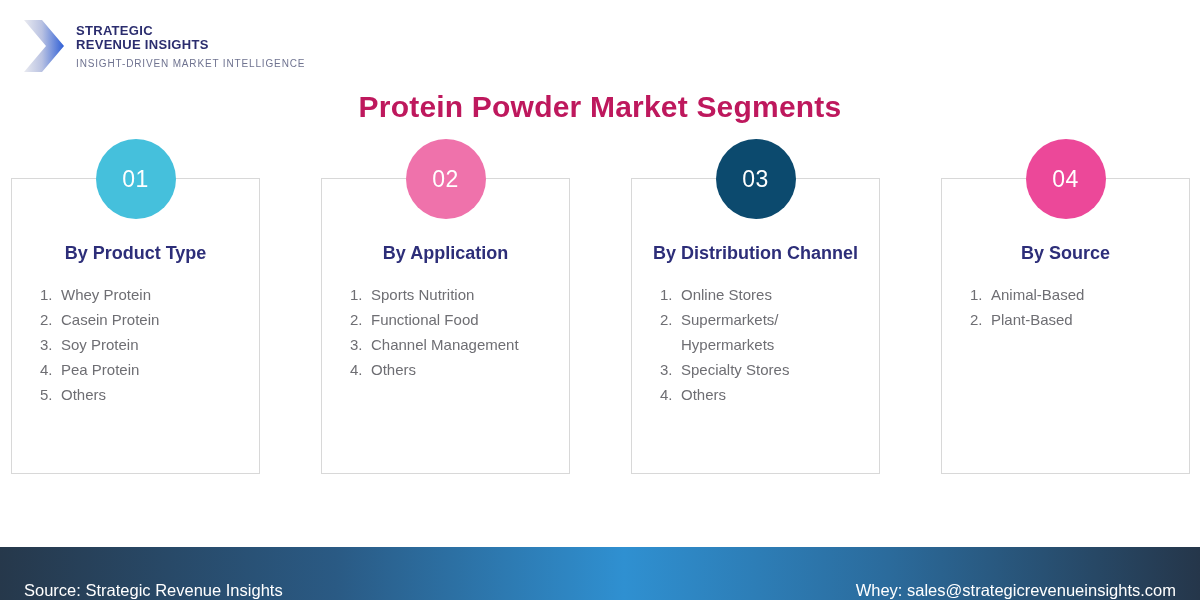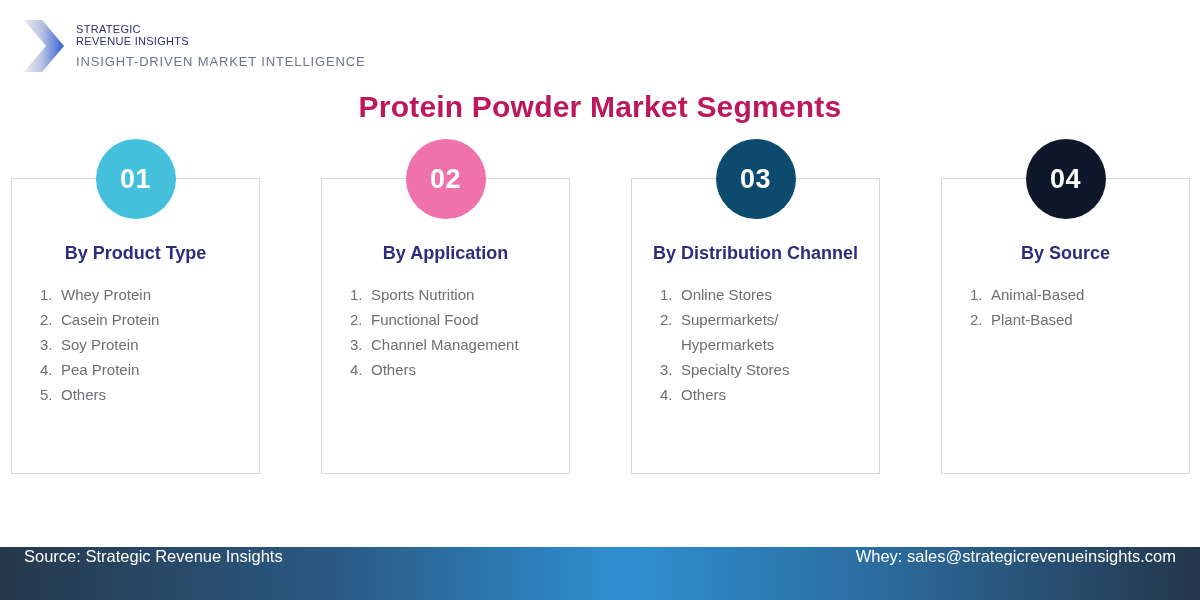--- a/index.html
+++ b/index.html
@@ -26,30 +26,30 @@
     gap: 10px;
   }
   .logo-mark {
     width: 44px;
     height: 56px;
     flex: 0 0 auto;
     display: block;
   }
   .logo-text { padding-top: 6px; }
   .logo-name {
-    font-size: 11px;
-    font-weight: normal;
+    font-size: 13px;
+    font-weight: bold;
     color: #2b2d6e;
     letter-spacing: 0.3px;
     line-height: 1.08;
     white-space: pre-line;
   }
   .logo-tagline {
     margin-top: 6px;
-    font-size: 13px;
+    font-size: 10px;
     letter-spacing: 0.85px;
     color: #6f7390;
     white-space: nowrap;
   }
 
   
   .main-title {
     position: absolute;
     left: 0;
     top: 90px;
@@ -85,22 +85,22 @@
     top: -40px;
     left: 50%;
     transform: translateX(-50%);
     width: 80px;
     height: 80px;
     border-radius: 50%;
     display: flex;
     align-items: center;
     justify-content: center;
     color: #ffffff;
-    font-size: 27px;
-    font-weight: bold;
+    font-size: 23px;
+    font-weight: normal;
     letter-spacing: 0.5px;
   }
 
   .card-body {
     padding: 62px 14px 0 14px;
   }
 
   .card-title {
     text-align: center;
     font-size: 18px;
@@ -134,21 +134,21 @@
     top: 547px;
     width: 1200px;
     height: 53px;
     background: linear-gradient(to right,
         #26384b 0%,
         #2a5a84 28%,
         #2f90d1 52%,
         #2b6b9c 74%,
         #25364a 100%);
     display: flex;
-    align-items: flex-start;
+    align-items: flex-end;
     justify-content: space-between;
     padding: 0 24px;
     color: #ffffff;
     font-size: 16.5px;
   }
 </style>
 </head>
 <body>
 
 <div class="logo-block">
@@ -207,21 +207,21 @@
       <ul class="card-list">
         <li><span class="num">1.</span><span>Online Stores</span></li>
         <li><span class="num">2.</span><span>Supermarkets/ Hypermarkets</span></li>
         <li><span class="num">3.</span><span>Specialty Stores</span></li>
         <li><span class="num">4.</span><span>Others</span></li>
       </ul>
     </div>
   </div>
 
   <div class="card">
-    <div class="card-badge" style="background: #0f172a;">04</div>
+    <div class="card-badge" style="background: #ec4899;">04</div>
     <div class="card-body">
       <div class="card-title">By Source</div>
       <ul class="card-list">
         <li><span class="num">1.</span><span>Animal-Based</span></li>
         <li><span class="num">2.</span><span>Plant-Based</span></li>
       </ul>
     </div>
   </div>
 
 </div>

